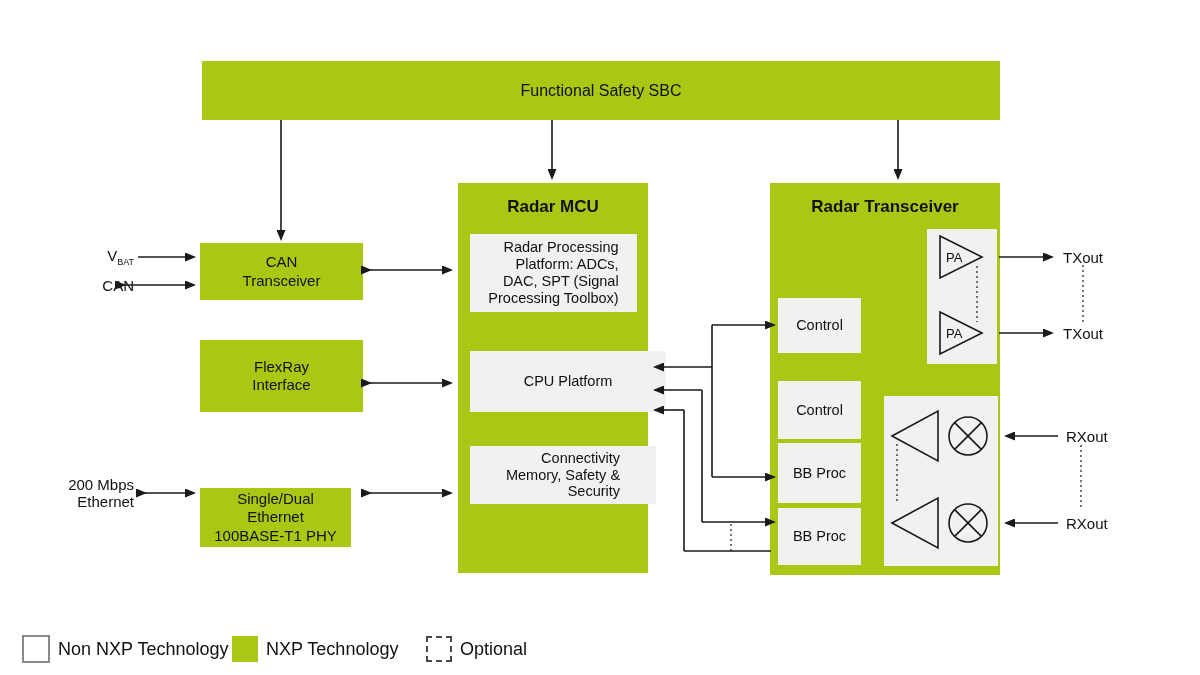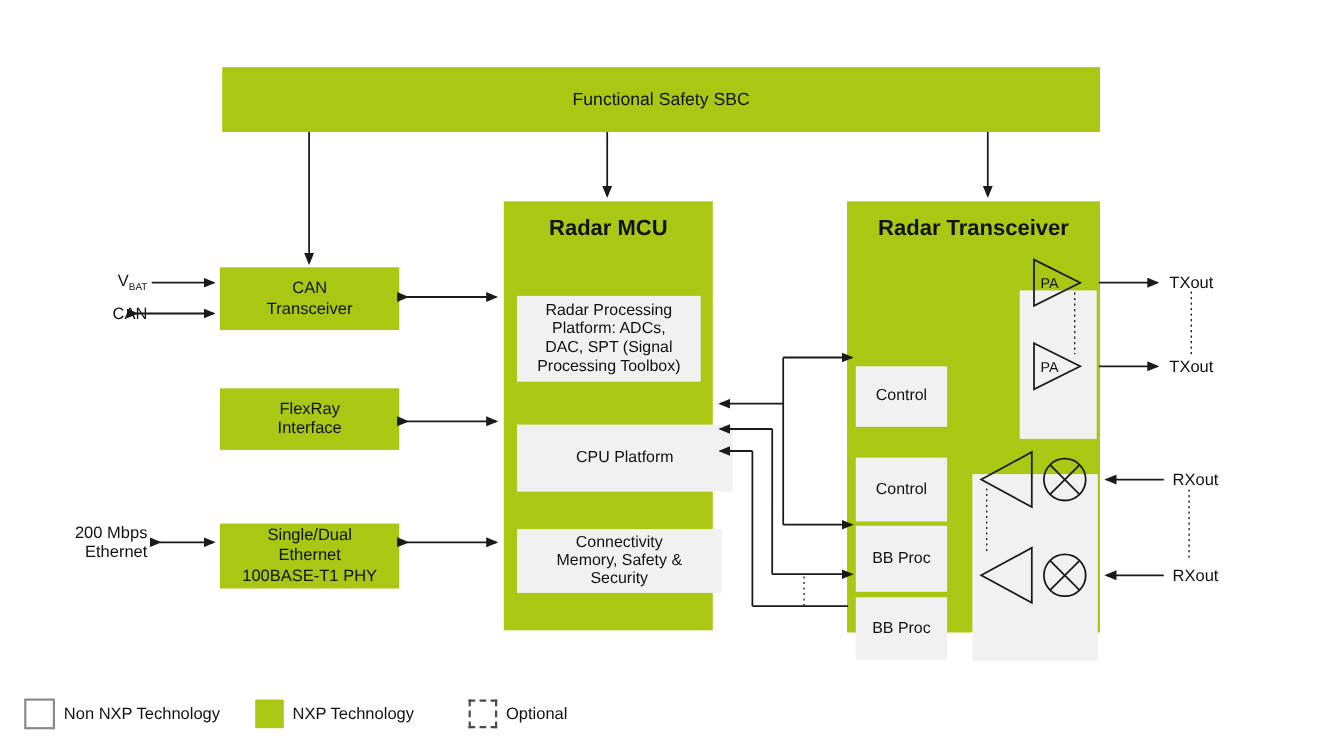--- a/index.html
+++ b/index.html
@@ -13,60 +13,60 @@
     position:relative;width:1200px;height:675px;background:#ffffff;
     font-family:"Liberation Sans",sans-serif;color:var(--text);overflow:hidden;border-radius:23px;
   }
   .abs{position:absolute;}
   .green-box{
     background:var(--nxp-green);
     display:flex;align-items:center;justify-content:center;text-align:center;
   }
   .inner-box{
     background:var(--inner-box);
-    display:flex;align-items:center;justify-content:center;text-align:center;margin-top:35px;
+    display:flex;align-items:center;justify-content:center;text-align:right;
   }
   .pre{white-space:pre-line;}
   .box-label{font-size:15px;line-height:1.22;}
   .inner-label{font-size:14.5px;line-height:1.16;}
-  .block-title{font-size:20px;font-weight:bold;text-align:center;}
+  .block-title{font-size:17px;font-weight:bold;text-align:center;}
   .side-label{font-size:15px;line-height:1.15;}
   .right-align{text-align:right;}
   #conn-svg{position:absolute;left:0;top:0;z-index:5;pointer-events:none;}
   #conn-svg line,#conn-svg path.shape{stroke:var(--line);stroke-width:1.6;fill:none;}
   #conn-svg line.dot{stroke-dasharray:2 3;stroke-width:1.2;}
   #conn-svg circle{stroke:var(--line);stroke-width:1.6;fill:none;}
   #conn-svg .ah{fill:var(--line);stroke:none;}
   #conn-svg text{font-family:"Liberation Sans",sans-serif;font-size:13px;fill:var(--text);}
   .legend-item{position:absolute;top:635px;height:28px;display:flex;align-items:center;}
-  .legend-label{font-size:15px;margin-left:8px;}
+  .legend-label{font-size:18px;margin-left:8px;}
   .sw{box-sizing:border-box;}
   .sw-non{width:28px;height:28px;background:#ffffff;border:2px solid #8a8a8a;}
   .sw-nxp{width:26px;height:26px;background:var(--nxp-green);}
   .sw-opt{width:26px;height:26px;background:#ffffff;border:2px dashed #4a4a4a;}
   sub.vb{font-size:9px;}
 </style>
 </head>
 <body>
 
 <div id="stage">
 
   <div class="abs green-box" style="left:202px;top:61px;width:798px;height:59px;">
     <div style="font-size:16px;">Functional Safety SBC</div>
   </div>
 
   <div class="abs green-box" style="left:200px;top:243px;width:163px;height:57px;">
     <div class="box-label pre">CAN
 Transceiver</div>
   </div>
-  <div class="abs green-box" style="left:200px;top:353px;width:163px;height:56px;">
+  <div class="abs green-box" style="left:200px;top:340px;width:163px;height:72px;">
     <div class="box-label pre">FlexRay
 Interface</div>
   </div>
-  <div class="abs green-box" style="left:200px;top:476px;width:163px;height:59px;">
+  <div class="abs green-box" style="left:200px;top:488px;width:151px;height:59px;">
     <div class="box-label pre">Single/Dual
 Ethernet
 100BASE-T1 PHY</div>
   </div>
 
   <div class="abs side-label right-align" style="left:56px;top:247px;width:78px;">
     <span>V</span><sub class="vb">BAT</sub>
   </div>
   <div class="abs side-label right-align" style="left:56px;top:277px;width:78px;">CAN</div>
   <div class="abs side-label right-align pre" style="left:38px;top:477px;width:96px;line-height:1.1;">200 Mbps

